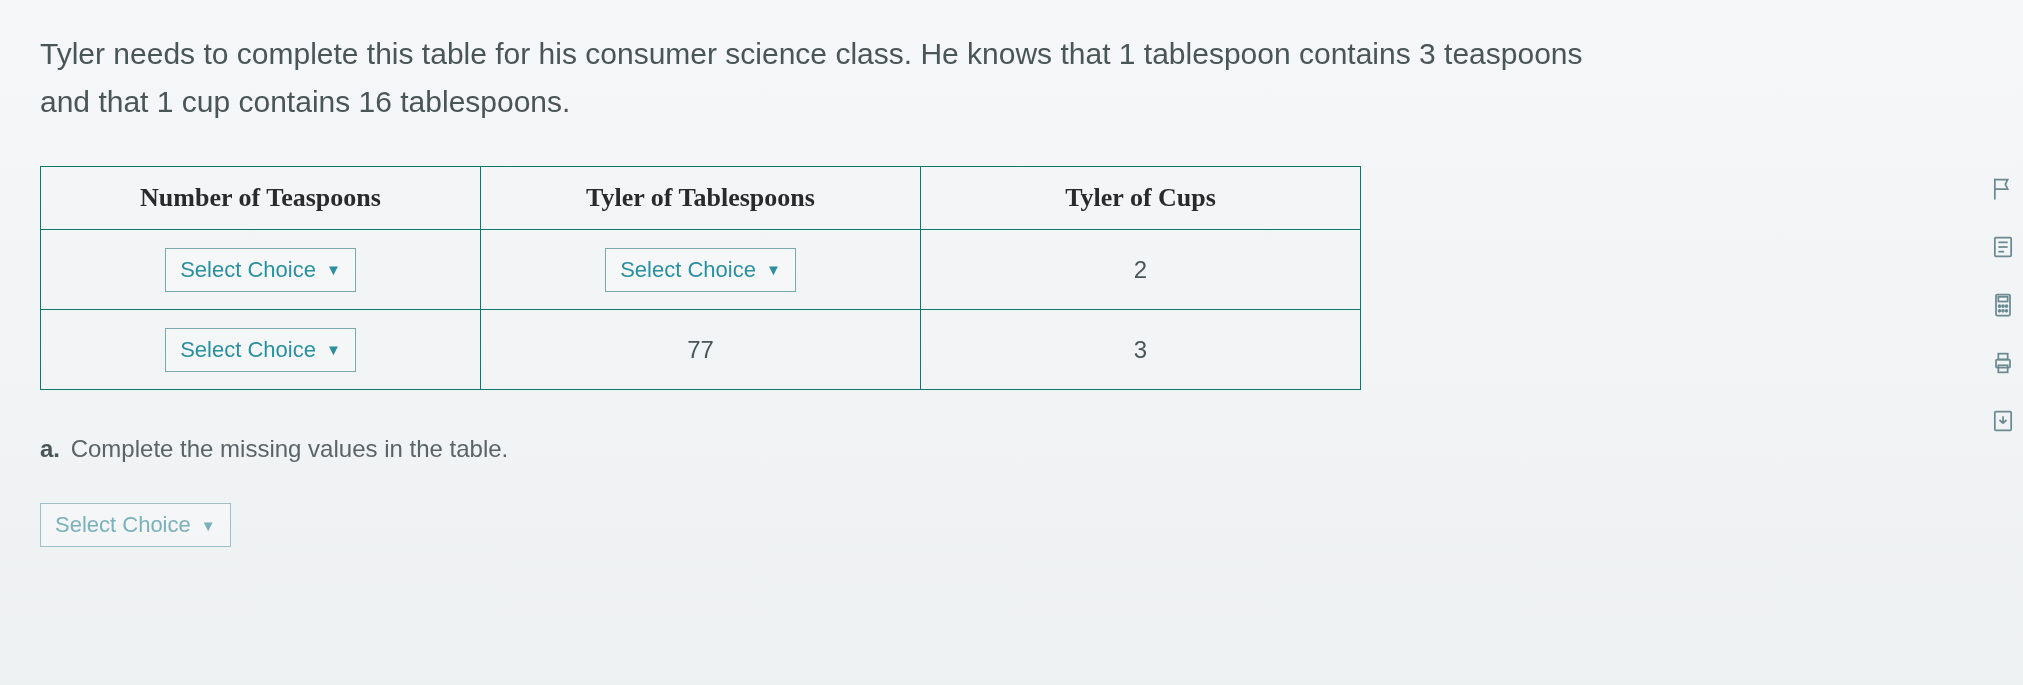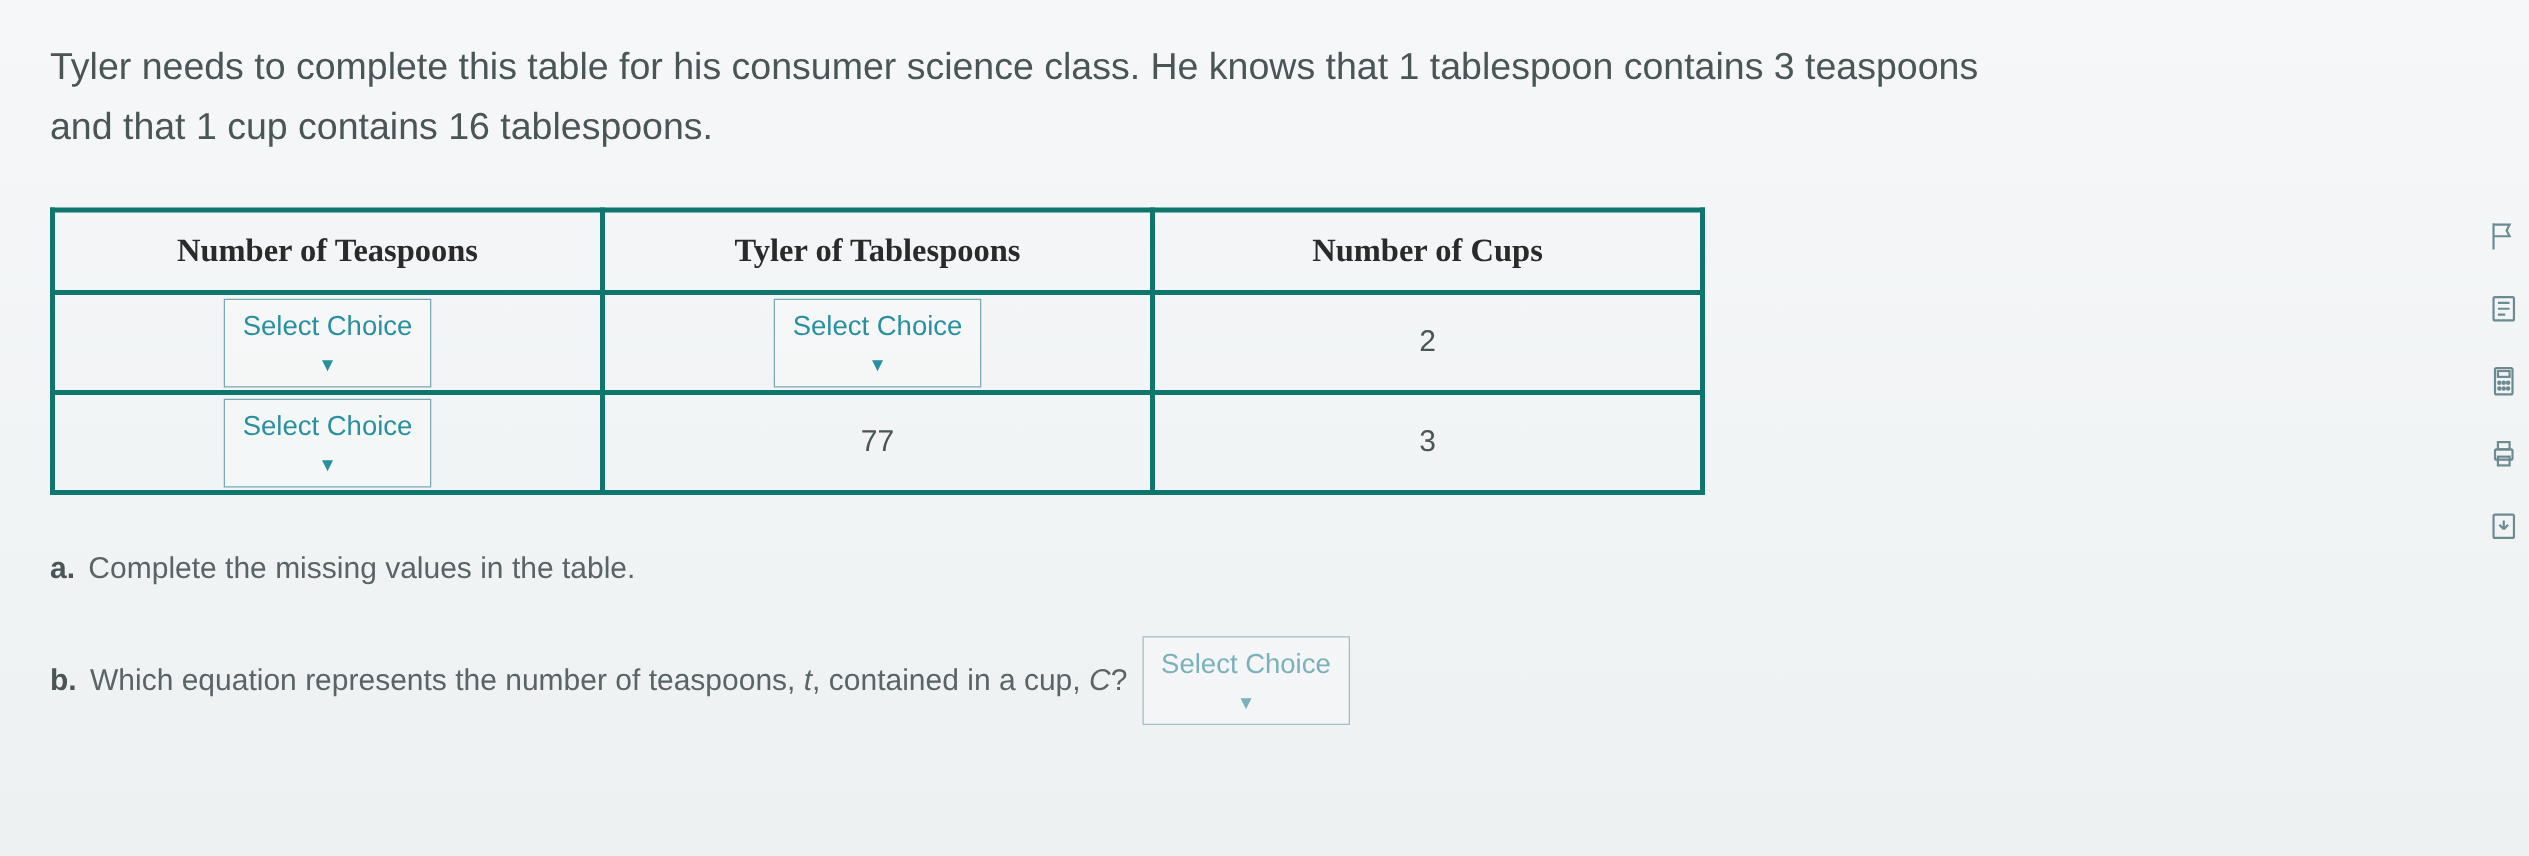--- a/index.html
+++ b/index.html
@@ -22,21 +22,21 @@
       color: #4a5556;
       margin-bottom: 40px;
       max-width: 1600px;
     }
     table.conversion {
       border-collapse: collapse;
       margin-bottom: 45px;
     }
     table.conversion th,
     table.conversion td {
-      border: 4px solid #0f766e;
+      border: 1px solid #0f766e;
       text-align: center;
       vertical-align: middle;
     }
     table.conversion th {
       font-family: "Times New Roman", Times, serif;
       font-weight: bold;
       font-size: 26px;
       color: #2a2a2a;
       padding: 16px 10px;
       width: 440px;
@@ -51,21 +51,20 @@
       display: inline-flex;
       align-items: center;
       justify-content: center;
       gap: 10px;
       border: 1px solid #7aa9b0;
       padding: 8px 14px;
       color: #2a8f9f;
       font-size: 22px;
       background: rgba(255,255,255,0.25);
       cursor: pointer;
-      flex-direction: column;
     }
     .select-choice.faded {
       color: #7bb1ba;
       border-color: #9ebfc4;
     }
     .chevron {
       font-size: 15px;
       color: inherit;
     }
     .sub-question {
@@ -114,21 +113,21 @@
 </head>
 <body>
 
 <div class="problem-text">Tyler needs to complete this table for his consumer science class. He knows that 1 tablespoon contains 3 teaspoons and that 1 cup contains 16 tablespoons.</div>
 
 <table class="conversion">
   <thead>
     <tr>
       <th>Number of Teaspoons</th>
       <th>Tyler of Tablespoons</th>
-      <th>Number of Cups</th>
+      <th>Tyler of Cups</th>
     </tr>
   </thead>
   <tbody>
     <tr>
       <td>
         <span class="select-choice">
           <span>Select Choice</span>
           <span class="chevron">▼</span>
         </span>
       </td>
@@ -151,24 +150,20 @@
       <td>3</td>
     </tr>
   </tbody>
 </table>
 
 <div class="sub-question">
   <span><span class="label">a.</span> <span>Complete the missing values in the table.</span></span>
 </div>
 
 <div class="sub-question">
-  <span>
-    <span class="label">b.</span>
-    <span>Which equation represents the number of teaspoons, </span><span class="italic">t</span><span>, contained in a cup, </span><span class="italic">C</span><span>?</span>
-  </span>
   <span class="select-choice faded">
     <span>Select Choice</span>
     <span class="chevron">▼</span>
   </span>
 </div>
 
 <div class="side-toolbar">
   <div class="side-icon">
     <svg viewBox="0 0 24 24" fill="none" stroke="currentColor" stroke-width="1.5">
         <path d="M5 3v18M5 4h11l-2 4 2 4H5"></path>

